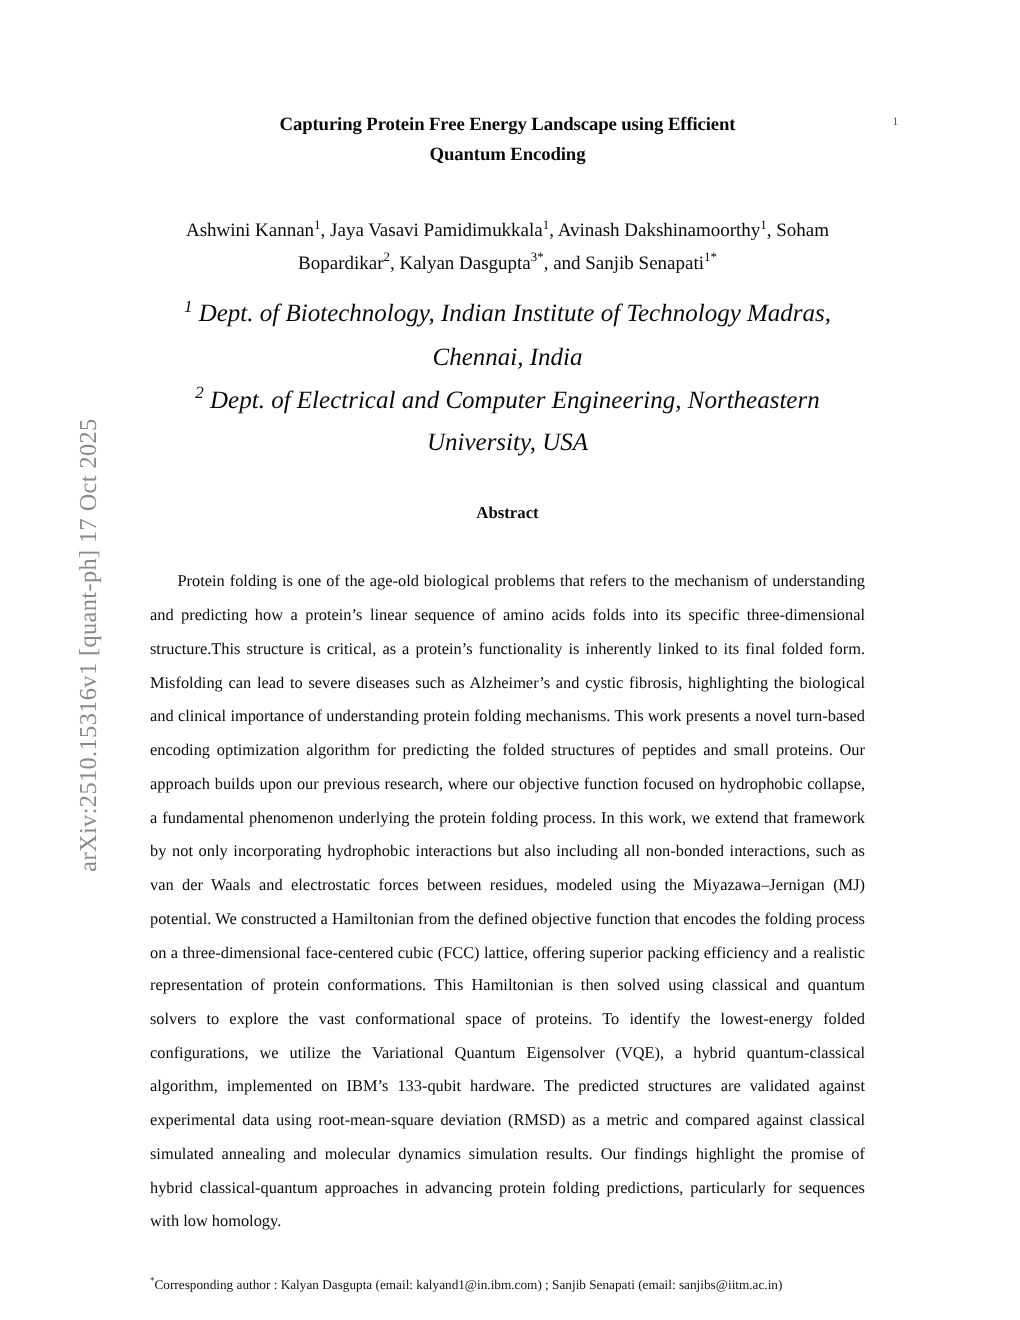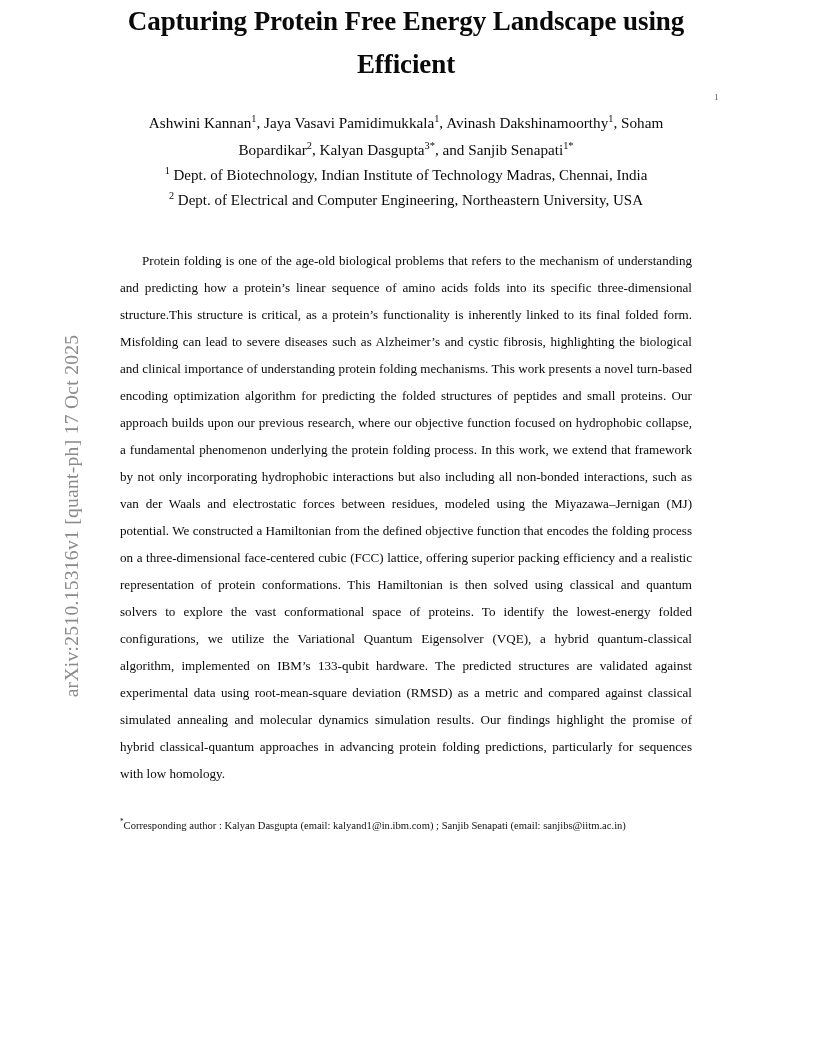--- a/index.html
+++ b/index.html
@@ -51,38 +51,41 @@
   .corner-mark {
     position: absolute;
     left: 714px;
     top: 92px;
     font-size: 9px;
     color: #555;
     font-family: "Liberation Serif", "DejaVu Serif", serif;
   }
 
   .title {
-    font-size: 27px;
+    margin-top: 88px;
+    font-size: 15px;
     font-weight: bold;
     text-align: center;
     line-height: 1.6;
     letter-spacing: -0.1px;
   }
 
   .authors {
-    margin-top: 24px;
+    margin-top: 36px;
     font-size: 15.2px;
     text-align: center;
     line-height: 1.72;
   }
 
   .affiliations {
-    font-size: 15px;
+    margin-top: 10px;
+    font-size: 20px;
     text-align: center;
     line-height: 1.72;
+    font-style: italic;
   }
   .affiliations .aff-line {
     display: block;
   }
 
   .abstract-head {
     margin-top: 30px;
     font-size: 13.4px;
     font-weight: bold;
     text-align: center;
@@ -123,28 +126,30 @@
   <div class="arxiv-stamp">
     <div class="stamp-text">arXiv:2510.15316v1  [quant-ph]  17 Oct 2025</div>
   </div>
 
   <div class="corner-mark">1</div>
 
   <div class="content">
 
     <div class="title">
       <span>Capturing Protein Free Energy Landscape using Efficient</span><br>
+      <span>Quantum Encoding</span>
     </div>
 
     <div class="authors"><span>Ashwini Kannan</span><sup>1</sup><span>, </span><span>Jaya Vasavi Pamidimukkala</span><sup>1</sup><span>, </span><span>Avinash Dakshinamoorthy</span><sup>1</sup><span>, </span><span>Soham Bopardikar</span><sup>2</sup><span>, </span><span>Kalyan Dasgupta</span><sup>3*</sup><span>, and </span><span>Sanjib Senapati</span><sup>1*</sup></div>
 
     <div class="affiliations">
         <span class="aff-line"><sup>1</sup><span> Dept. of Biotechnology, Indian Institute of Technology Madras, Chennai, India</span></span>
         <span class="aff-line"><sup>2</sup><span> Dept. of Electrical and Computer Engineering, Northeastern University, USA</span></span>
       </div>
 
+    <div class="abstract-head">Abstract</div>
 
     <div class="abstract-body"><span class="indent"></span><span>Protein folding is one of the age-old biological problems that refers to the mechanism of understanding and predicting how a protein’s linear sequence of amino acids folds into its specific three-dimensional structure.This structure is critical, as a protein’s functionality is inherently linked to its final folded form. Misfolding can lead to severe diseases such as Alzheimer’s and cystic fibrosis, highlighting the biological and clinical importance of understanding protein folding mechanisms. This work presents a novel turn-based encoding optimization algorithm for predicting the folded structures of peptides and small proteins. Our approach builds upon our previous research, where our objective function focused on hydrophobic collapse, a fundamental phenomenon underlying the protein folding process. In this work, we extend that framework by not only incorporating hydrophobic interactions but also including all non-bonded interactions, such as van der Waals and electrostatic forces between residues, modeled using the Miyazawa–Jernigan (MJ) potential. We constructed a Hamiltonian from the defined objective function that encodes the folding process on a three-dimensional face-centered cubic (FCC) lattice, offering superior packing efficiency and a realistic representation of protein conformations. This Hamiltonian is then solved using classical and quantum solvers to explore the vast conformational space of proteins. To identify the lowest-energy folded configurations, we utilize the Variational Quantum Eigensolver (VQE), a hybrid quantum-classical algorithm, implemented on IBM’s 133-qubit hardware. The predicted structures are validated against experimental data using root-mean-square deviation (RMSD) as a metric and compared against classical simulated annealing and molecular dynamics simulation results. Our findings highlight the promise of hybrid classical-quantum approaches in advancing protein folding predictions, particularly for sequences with low homology.</span></div>
 
     <div class="footnote"><sup>*</sup><span>Corresponding author : Kalyan Dasgupta (email: kalyand1@in.ibm.com) ; Sanjib Senapati (email: sanjibs@iitm.ac.in)</span></div>
 
   </div>
 </div>
 
 </body></html>

